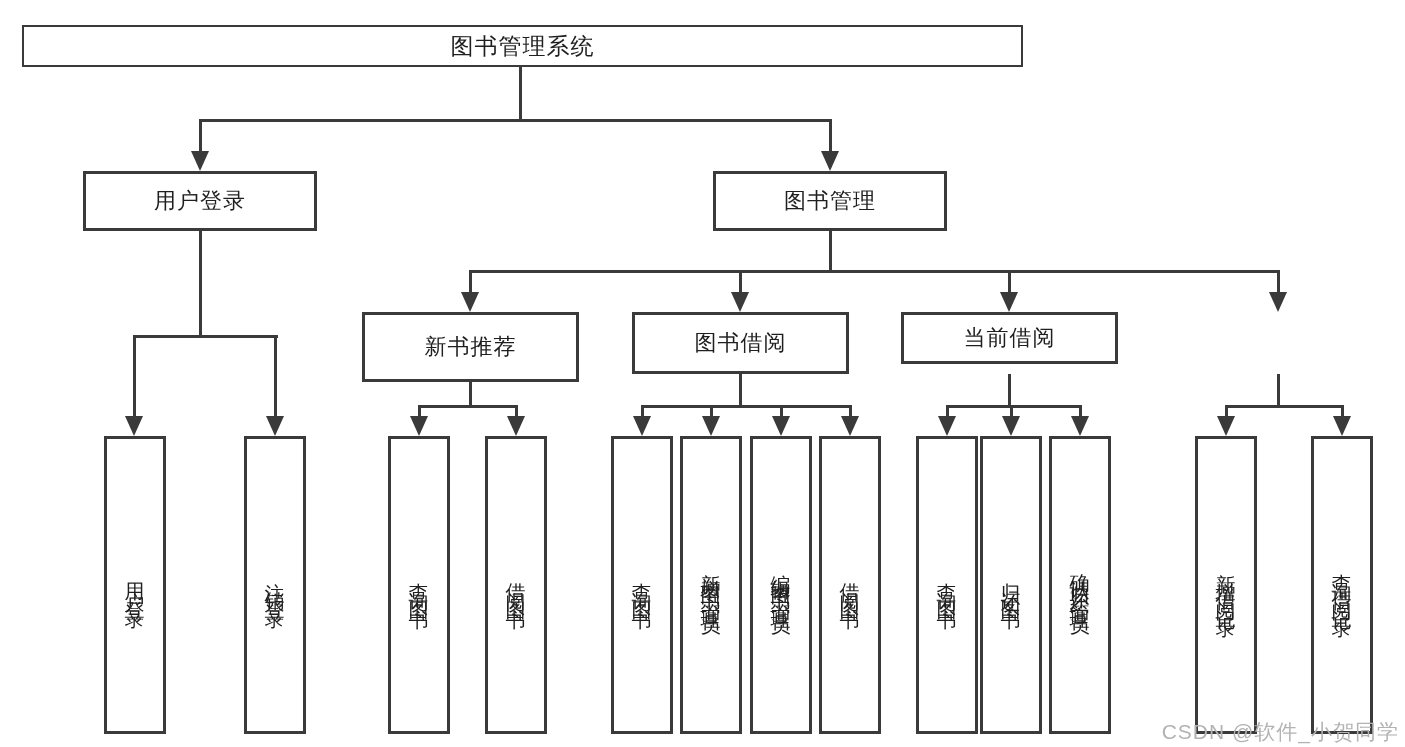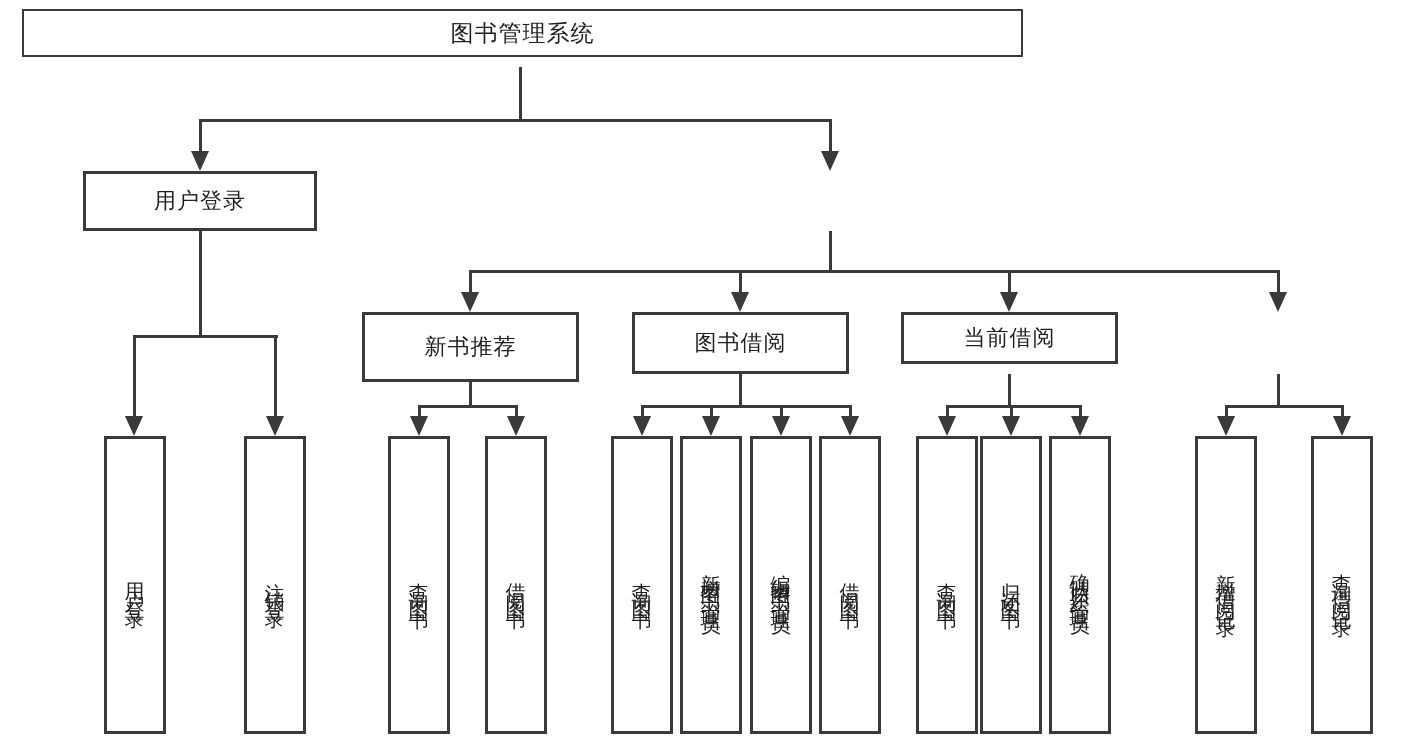--- a/index.html
+++ b/index.html
@@ -65,33 +65,36 @@
     color: #b3b3b3;
     letter-spacing: 1px;
     z-index: 3;
   }
 </style>
 </head>
 <body>
 
 <div id="canvas">
 
-  <div class="box root-box" style="left:22px; top:9px; width:1001px; height:48px;">
+  <div class="box root-box" style="left:22px; top:25px; width:1001px; height:42px;">
     <span>图书管理系统</span>
   </div>
 
   <div class="vl" style="left:519px; top:67px; height:54px;"></div>
   <div class="hl" style="left:199px; top:119px; width:633px;"></div>
   <div class="vl" style="left:199px; top:119px; height:37px;"></div>
   <div class="ar" style="left:191px; top:151px;"></div>
   <div class="vl" style="left:829px; top:119px; height:37px;"></div>
   <div class="ar" style="left:821px; top:151px;"></div>
 
   <div class="box" style="left:83px; top:171px; width:234px; height:60px;">
     <span>用户登录</span>
+  </div>
+  <div class="box" style="left:713px; top:171px; width:234px; height:60px;">
+    <span>图书管理</span>
   </div>
 
   <div class="vl" style="left:199px; top:231px; height:107px;"></div>
   <div class="hl" style="left:133px; top:335px; width:145px;"></div>
   <div class="vl" style="left:133px; top:335px; height:82px;"></div>
   <div class="ar" style="left:125px; top:416px;"></div>
   <div class="vl" style="left:274px; top:335px; height:82px;"></div>
   <div class="ar" style="left:266px; top:416px;"></div>
 
   <div class="vl" style="left:829px; top:231px; height:42px;"></div>
@@ -186,14 +189,15 @@
     <span class="vtext">确认归还（管理员）</span>
   </div>
 
   <div class="box leaf" style="left:1195px; top:436px; width:62px; height:298px;">
     <span class="vtext">新增借阅记录</span>
   </div>
   <div class="box leaf" style="left:1311px; top:436px; width:62px; height:298px;">
     <span class="vtext">查询借阅记录</span>
   </div>
 
+  <div id="watermark">CSDN @软件_小贺同学</div>
 
 </div>
 
 </body></html>

